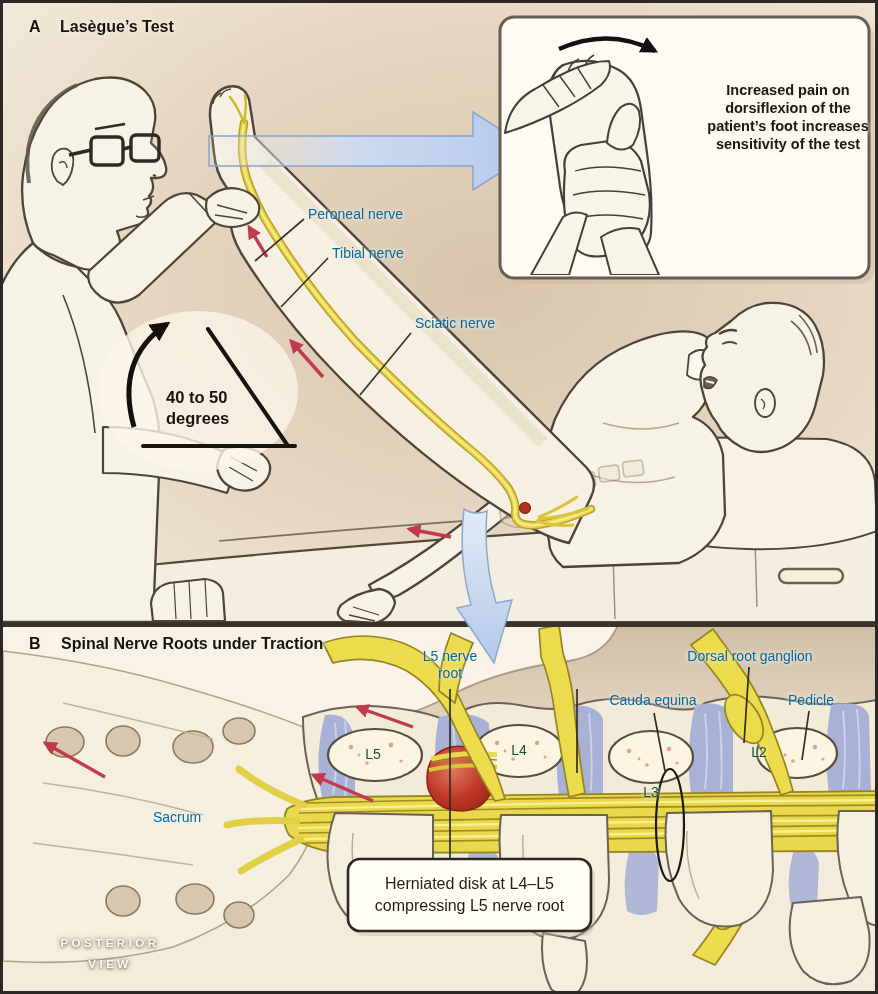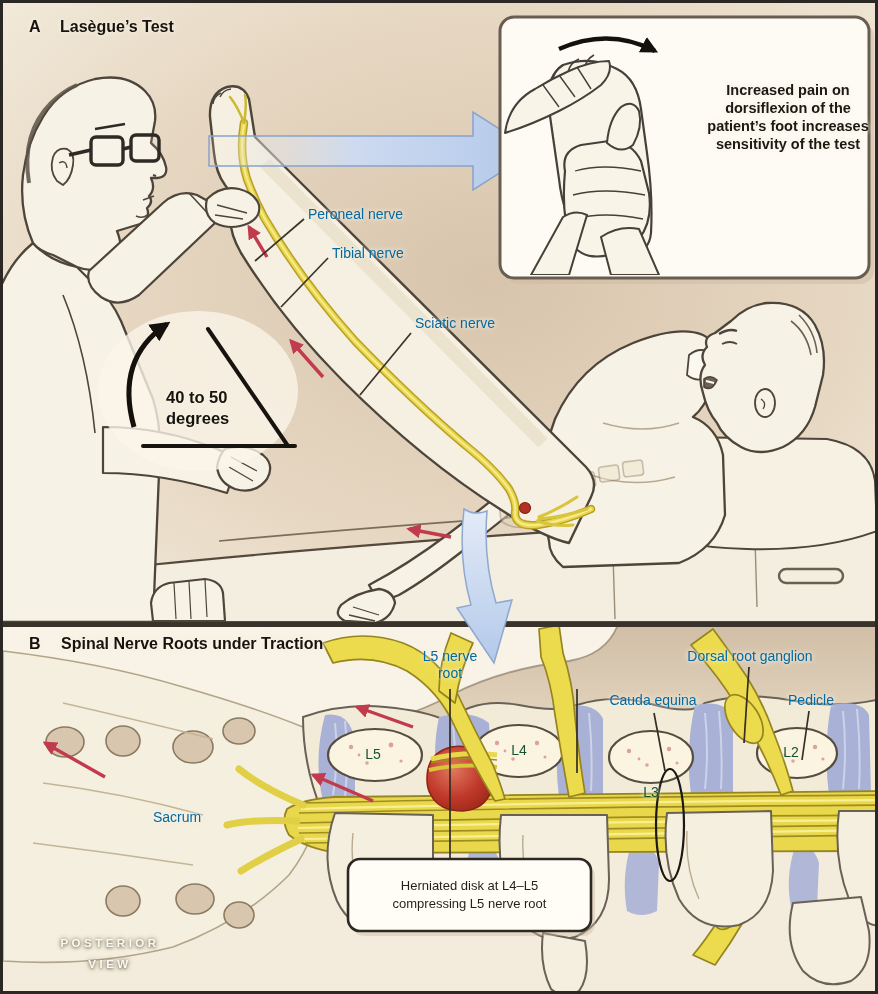--- a/index.html
+++ b/index.html
@@ -12,21 +12,21 @@
   .txt{position:absolute;white-space:pre-line;line-height:1.22;
        text-shadow:0 0 4px rgba(248,243,230,.95),0 0 7px rgba(248,243,230,.85);}
   .panel-letter{font-weight:bold;font-size:16px;color:#17130e;}
   .panel-title{font-weight:bold;font-size:16px;color:#17130e;}
   .lbl{font-size:14px;color:#0369a1;}
   .lbl-c{text-align:center;}
   .inset-caption{font-weight:bold;font-size:14.5px;line-height:1.24;text-align:center;color:#1d1812;padding-left:38px;}
   .angle{font-weight:bold;font-size:16.5px;line-height:1.3;color:#17130e;}
   .vert{font-size:14px;color:#14532d;text-align:center;width:40px;}
   .callout-text{position:absolute;display:flex;align-items:center;justify-content:center;
-       text-align:center;font-size:13px;line-height:1.35;color:#241f19;white-space:pre-line;}
+       text-align:center;font-size:16px;line-height:1.35;color:#241f19;white-space:pre-line;}
   .watermark{position:absolute;text-align:center;font-weight:bold;font-size:11.5px;
        letter-spacing:3.5px;line-height:1.8;color:#fbfaf3;white-space:pre-line;
        text-shadow:0 0 5px rgba(125,112,92,.95),0 1px 3px rgba(125,112,92,.9);}
 </style>
 </head>
 <body>
 
 <div class="stage">
 
 <svg class="art" width="878" height="994" viewBox="0 0 878 994">
@@ -366,21 +366,21 @@
 <div class="txt lbl lbl-c" style="left:402px;top:645px;width:90px;">L5 nerve
 root</div>
 <div class="txt lbl lbl-c" style="left:600px;top:689px;width:100px;">Cauda equina</div>
 <div class="txt lbl lbl-c" style="left:680px;top:645px;width:134px;">Dorsal root ganglion</div>
 <div class="txt lbl lbl-c" style="left:770px;top:689px;width:76px;">Pedicle</div>
 <div class="txt lbl" style="left:150px;top:806px;">Sacrum</div>
 
 <div class="txt vert" style="left:350px;top:743px;">L5</div>
 <div class="txt vert" style="left:496px;top:739px;">L4</div>
 <div class="txt vert" style="left:628px;top:745px;margin-top:36px;">L3</div>
-<div class="txt vert" style="left:768px;top:741px;">L2</div>
+<div class="txt vert" style="left:736px;top:741px;">L2</div>
 
 <div class="callout-text" style="left:349px;top:858px;width:235px;height:68px;">Herniated disk at L4–L5
 compressing L5 nerve root</div>
 
 <div class="watermark" style="left:42px;top:930px;width:130px;">POSTERIOR
 VIEW</div>
 
 </div>
 
 </body></html>

